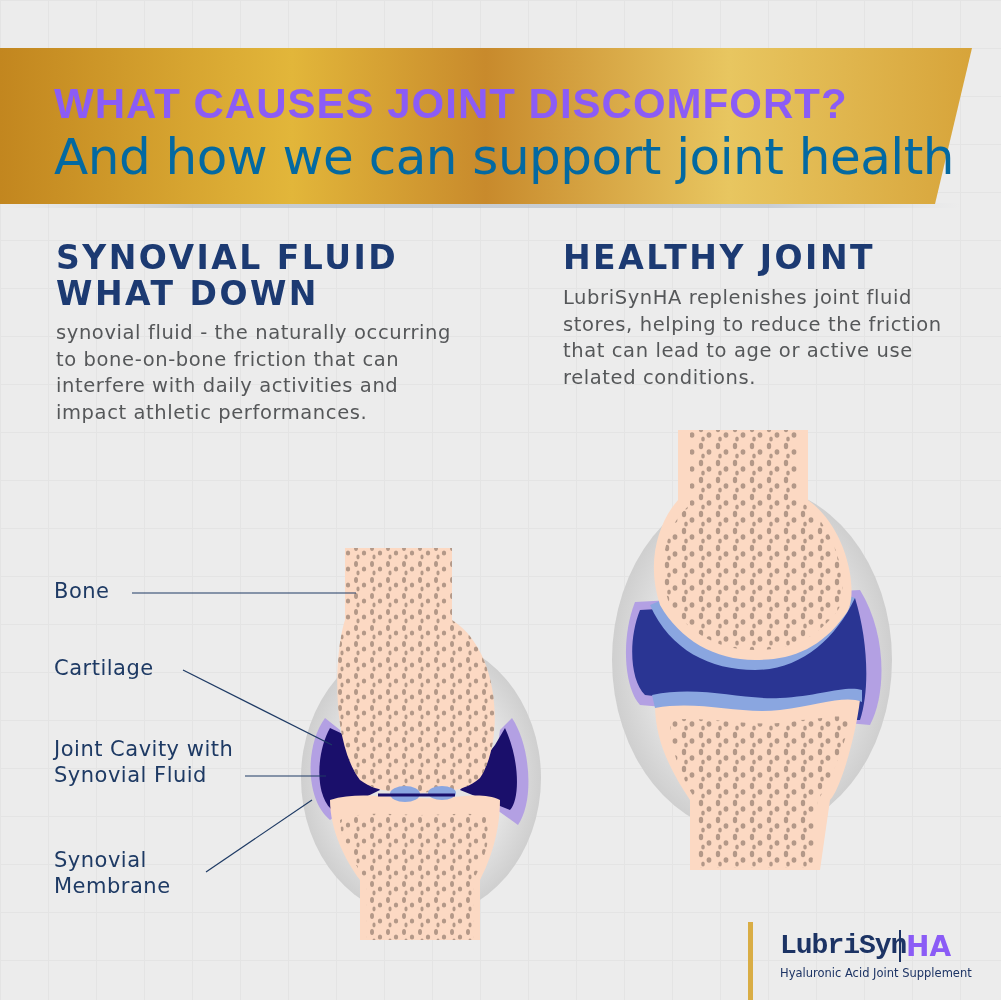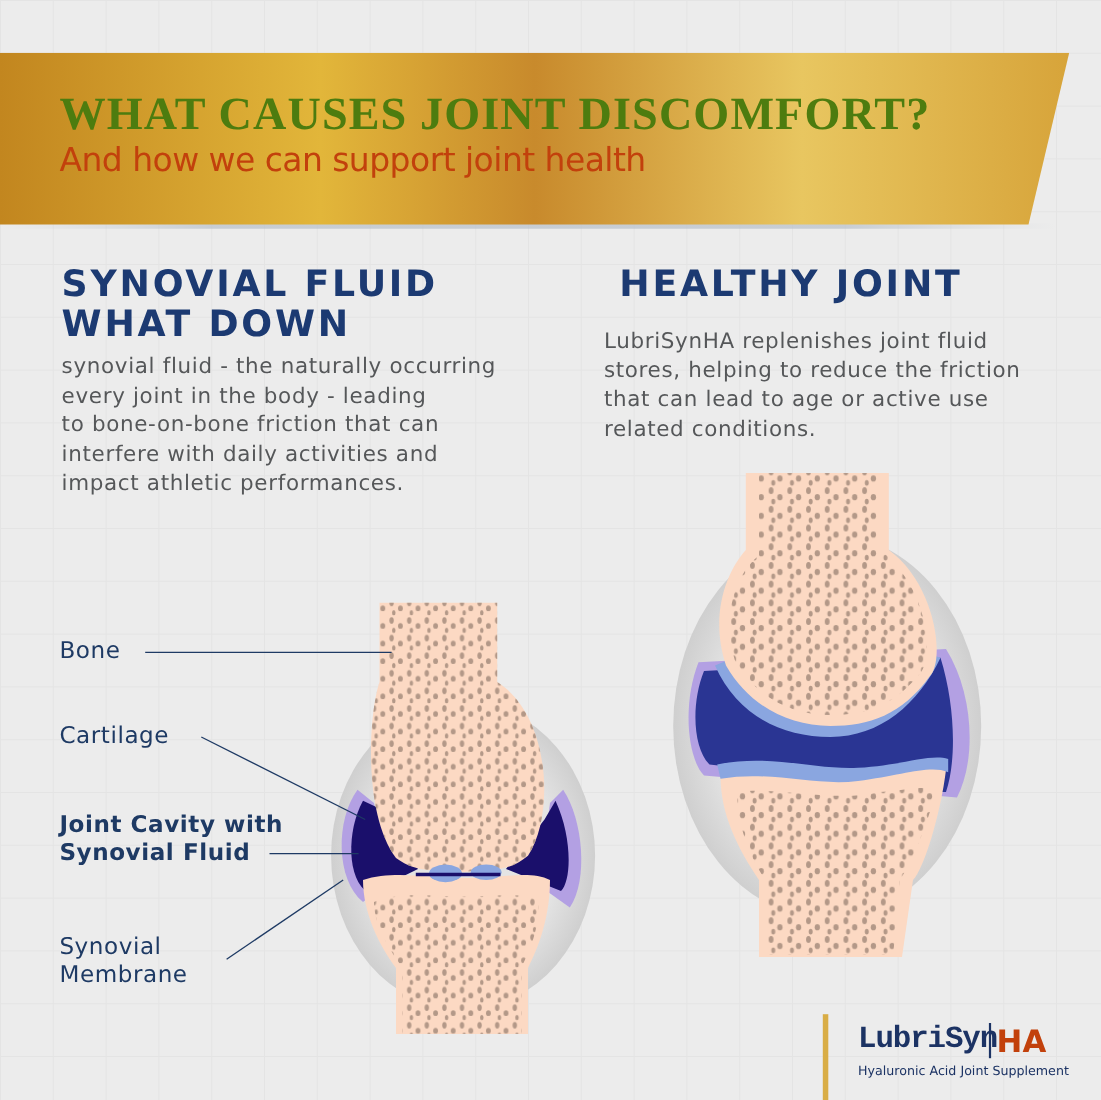--- a/index.html
+++ b/index.html
@@ -5,30 +5,30 @@
   html,body{margin:0;padding:0;}
   body{width:1001px;height:1000px;position:relative;overflow:hidden;
     background:#ececec;
     background-image:
       linear-gradient(#e4e4e4 1px, transparent 1px),
       linear-gradient(90deg, #e4e4e4 1px, transparent 1px);
     background-size:48px 48px;
     font-family:"Liberation Sans", sans-serif;}
   .banner{position:absolute;left:0;top:48px;width:1001px;height:160px;}
   .banner svg{position:absolute;left:0;top:0;}
-  .banner-title{position:absolute;left:54px;top:80px;font-size:42px;font-weight:bold;color:#4d7c0f;letter-spacing:1px;white-space:nowrap;font-family:Liberation Serif, serif;}
-  .banner-sub{position:absolute;left:54px;top:128px;font-size:30px;color:#c2410c;white-space:nowrap;font-family:"DejaVu Sans", sans-serif;font-weight:normal;letter-spacing:-0.5px;}
+  .banner-title{position:absolute;left:54px;top:80px;font-size:42px;font-weight:bold;color:#8b5cf6;letter-spacing:1px;white-space:nowrap;font-family:Liberation Sans, sans-serif;}
+  .banner-sub{position:absolute;left:54px;top:128px;font-size:50px;color:#0369a1;white-space:nowrap;font-family:"DejaVu Sans", sans-serif;font-weight:normal;letter-spacing:-0.5px;}
   .h2{position:absolute;color:#1c3a72;font-weight:bold;font-size:33px;letter-spacing:2.5px;line-height:36px;font-family:"DejaVu Sans", sans-serif;}
   .para{position:absolute;color:#555759;font-size:19.5px;line-height:26.5px;letter-spacing:0.6px;font-family:"DejaVu Sans", sans-serif;}
   .label{position:absolute;color:#1e3a64;font-size:21px;line-height:26px;letter-spacing:0.5px;font-family:"DejaVu Sans", sans-serif;}
   .logo{position:absolute;left:746px;top:922px;width:250px;height:78px;}
   .logo-bar{position:absolute;left:2px;top:0;width:5px;height:78px;background:#d9ad45;}
   .logo-main{position:absolute;left:34px;top:8px;font-size:28px;font-weight:bold;color:#1c3364;white-space:nowrap;font-family:Liberation Mono, monospace;letter-spacing:-1px;}
   .logo-sep{position:absolute;left:153px;top:8px;width:2px;height:32px;background:#1c3364;}
-  .logo-ha{position:absolute;left:160px;top:8px;font-size:28px;font-weight:bold;color:#c2410c;font-family:"DejaVu Sans", sans-serif;}
+  .logo-ha{position:absolute;left:160px;top:8px;font-size:28px;font-weight:bold;color:#8b5cf6;font-family:"DejaVu Sans", sans-serif;}
   .logo-tag{position:absolute;left:34px;top:44px;font-size:11.5px;color:#1c3364;white-space:nowrap;font-family:"DejaVu Sans", sans-serif;}
 </style>
 </head>
 <body>
 
 <div class="banner">
   <svg width="1001" height="160" viewBox="0 0 1001 160">
     <defs>
       <linearGradient id="gold" x1="0" y1="0" x2="1" y2="0">
         <stop offset="0" stop-color="#c2861f"></stop>
@@ -50,37 +50,36 @@
   <div class="banner-title" style="top:32px;">WHAT CAUSES JOINT DISCOMFORT?</div>
   <div class="banner-sub" style="top:80px;">And how we can support joint health</div>
 </div>
 
 <div class="h2" style="left:56px;top:240px;">
   <div>SYNOVIAL FLUID</div>
   <div>WHAT DOWN</div>
 </div>
 <div class="para" style="left:56px;top:320px;">
   <div>synovial fluid - the naturally occurring</div>
-  <div>every joint in the body - leading</div>
   <div>to bone-on-bone friction that can</div>
   <div>interfere with daily activities and</div>
   <div>impact athletic performances.</div>
 </div>
 
 <div class="h2" style="left:563px;top:240px;">HEALTHY JOINT</div>
-<div class="para" style="left:549px;top:285px;margin-top:12px;">
+<div class="para" style="left:563px;top:285px;">
   <div>LubriSynHA replenishes joint fluid</div>
   <div>stores, helping to reduce the friction</div>
   <div>that can lead to age or active use</div>
   <div>related conditions.</div>
 </div>
 
 <div class="label" style="left:54px;top:578px;">Bone</div>
 <div class="label" style="left:54px;top:655px;">Cartilage</div>
-<div class="label" style="left:54px;top:736px;font-weight:bold;">
+<div class="label" style="left:54px;top:736px;">
   <div>Joint Cavity with</div>
   <div>Synovial Fluid</div>
 </div>
 <div class="label" style="left:54px;top:847px;">
   <div>Synovial</div>
   <div>Membrane</div>
 </div>
 
 <svg style="position:absolute;left:0;top:540px;" width="560" height="400" viewBox="0 540 560 400">
   <defs>

